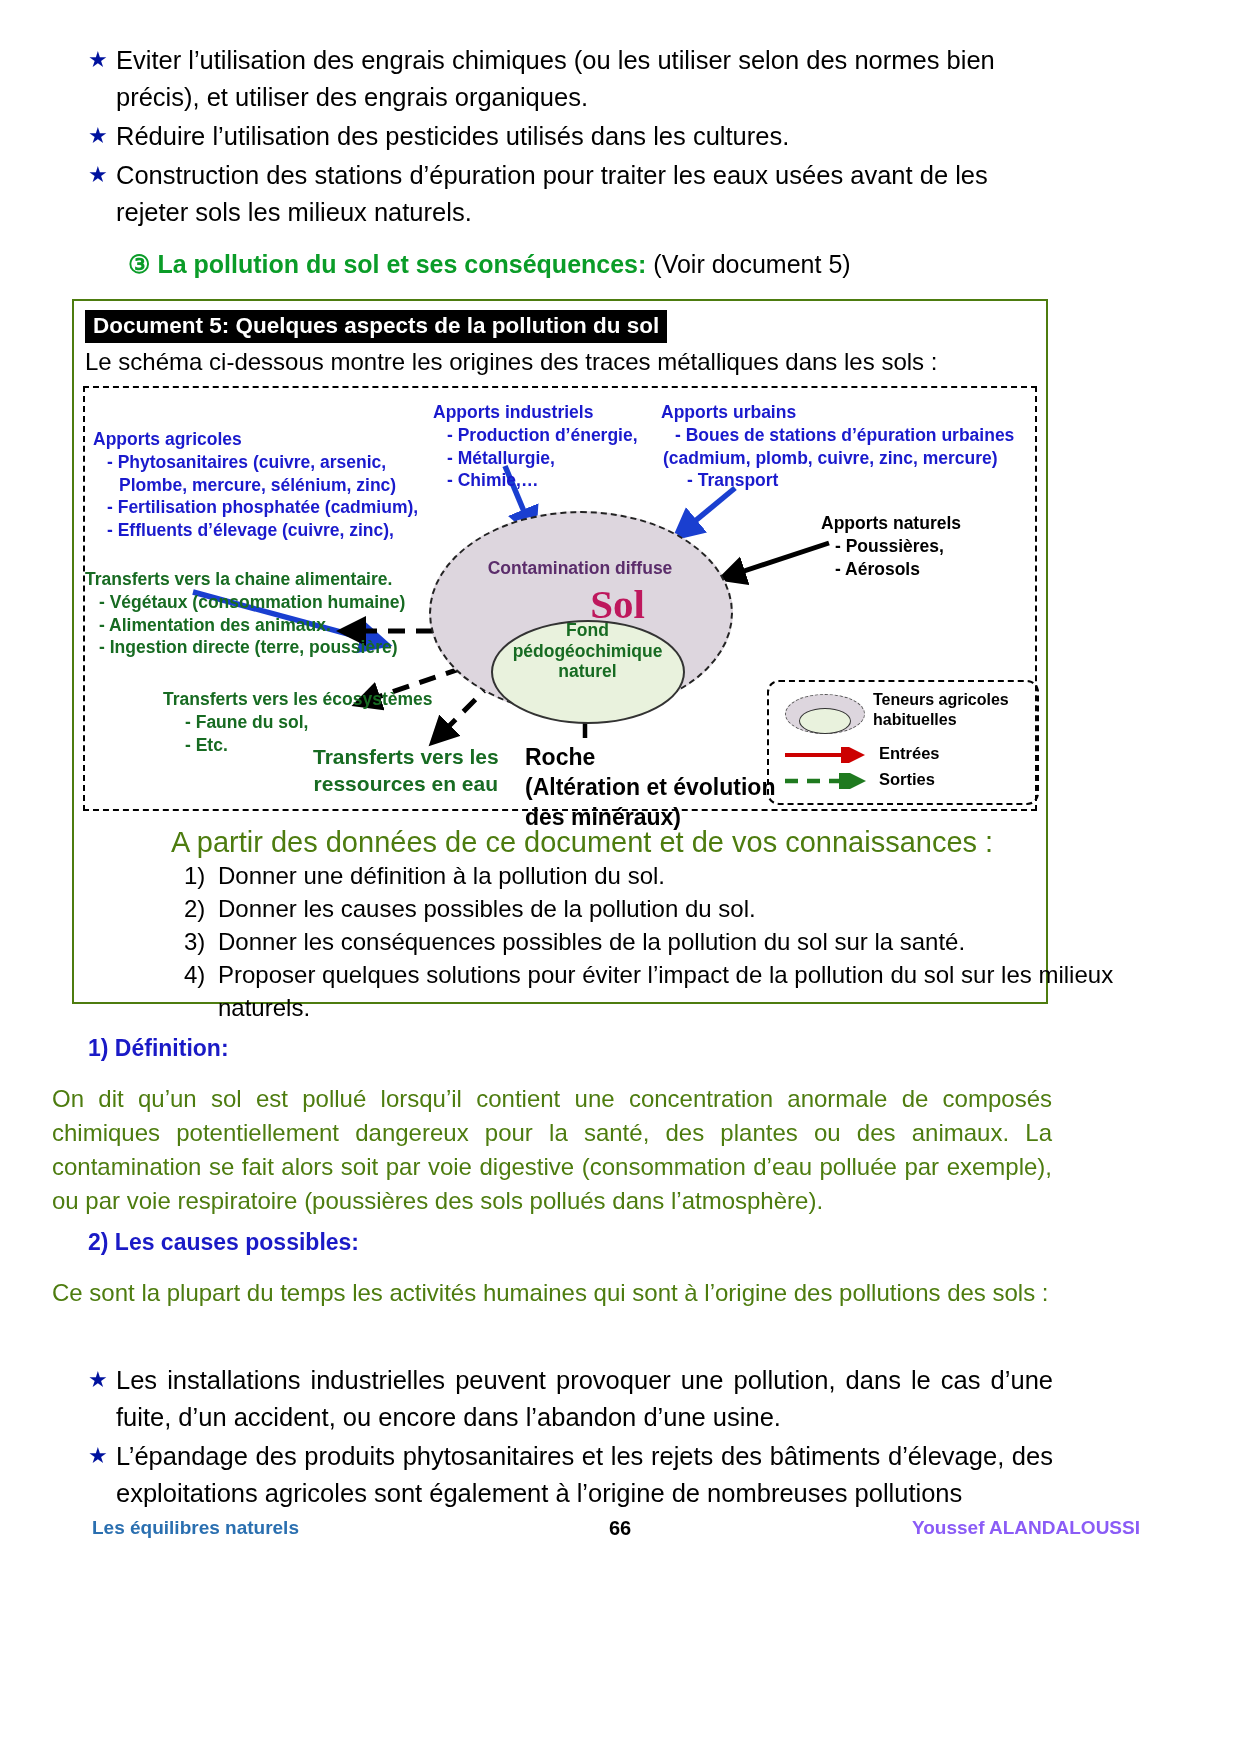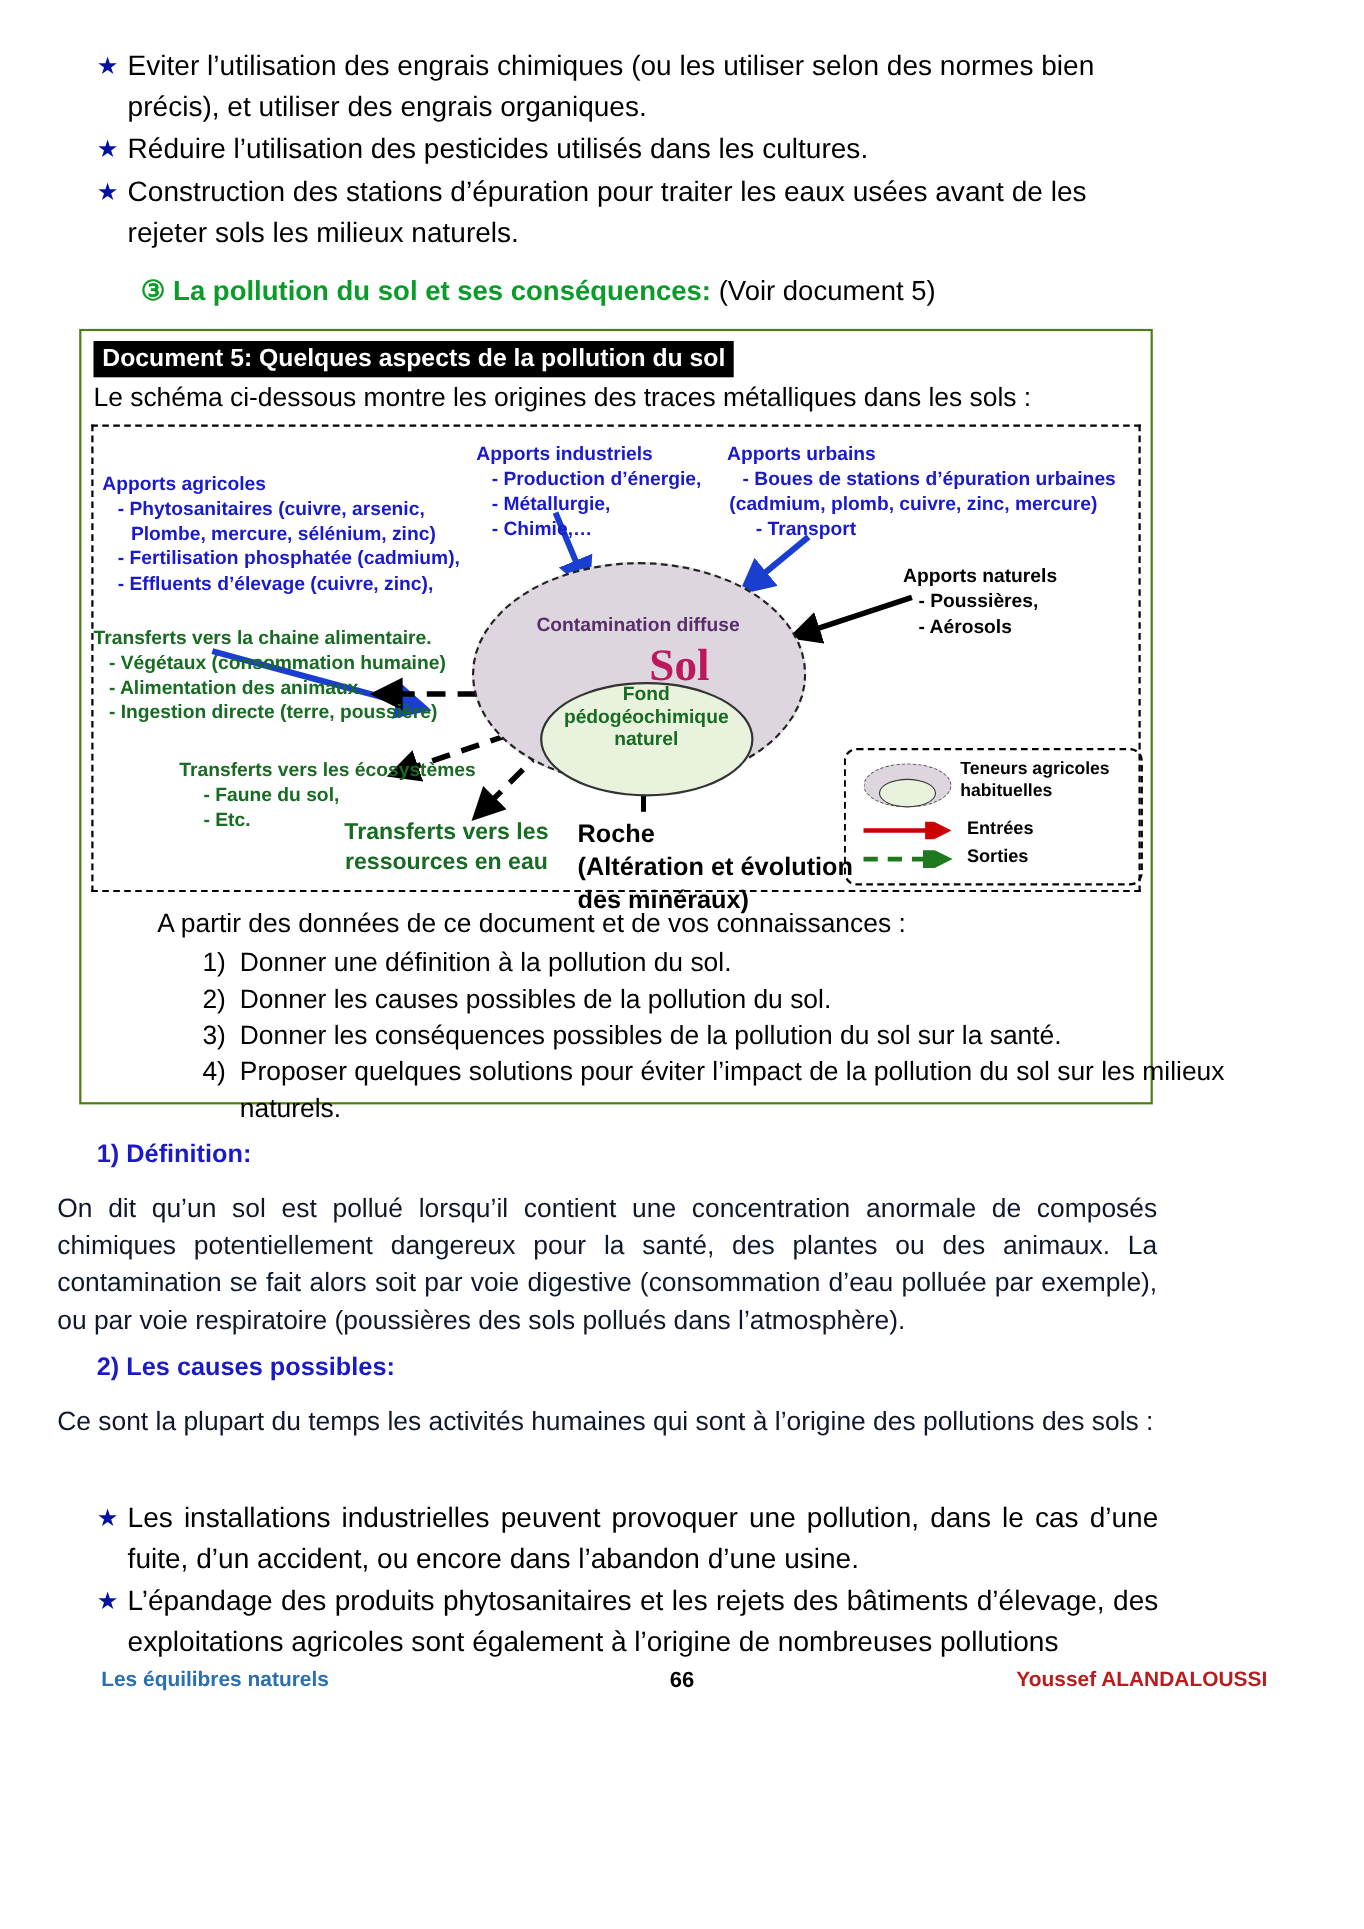--- a/index.html
+++ b/index.html
@@ -123,58 +123,58 @@
     position:absolute; left:104px; top:8px; font-size:16px; font-weight:bold;
     line-height:1.25; color:#000;
   }
   .lg-row { position:absolute; display:flex; align-items:flex-end; }
   #lg-entrees { left:14px; top:62px; }
   #lg-sorties { left:14px; top:88px; }
   .lg-label { font-size:16.5px; font-weight:bold; margin-left:10px; color:#000; }
 
   
   .q-intro {
-    position:absolute; left:69px; top:525px;
-    font-size:24px; color:#000000;
+    position:absolute; left:97px; top:525px;
+    font-size:29px; color:#4d7c0f;
   }
   .q-list { position:absolute; left:110px; top:558px; width:940px; }
   .q-item { display:flex; font-size:24px; line-height:33px; }
   .q-num { width:34px; flex:0 0 34px; }
 
   
   .h-blue {
     position:absolute; font-size:23px; font-weight:bold; color:#1a1ac6;
   }
   #h-def { left:88px; top:1035px; }
   #h-causes { left:88px; top:1229px; }
 
   .para {
-    position:absolute; font-size:24px; line-height:34px; color:#0f172a;
+    position:absolute; font-size:24px; line-height:34px; color:#4d7c0f;
     text-align:justify;
   }
   #p-def { left:52px; top:1082px; width:1000px; }
   #p-causes { left:52px; top:1276px; width:1000px; }
 
   .bullets2 { position:absolute; left:88px; top:1362px; width:965px; }
 
   
   .footer {
     position:absolute; left:0; right:0; top:1517px; height:34px;
   }
   .footer-left {
     position:absolute; left:92px; top:0;
     font-size:19px; font-weight:bold; color:#2a6fb0;
   }
   .footer-center {
     position:absolute; left:0; right:0; top:0; text-align:center;
     font-size:20px; font-weight:bold; color:#000;
   }
   .footer-right {
-    position:absolute; right:88px; top:0;
-    font-size:19px; font-weight:bold; color:#b91c1c;
+    position:absolute; right:100px; top:0;
+    font-size:19px; font-weight:bold; color:#8b5cf6;
   }
 
   svg.arrows { position:absolute; left:0; top:0; width:954px; height:425px; overflow:visible; }
 </style>
 </head>
 <body>
 
 <div class="page">
 
   <div class="bullets">

